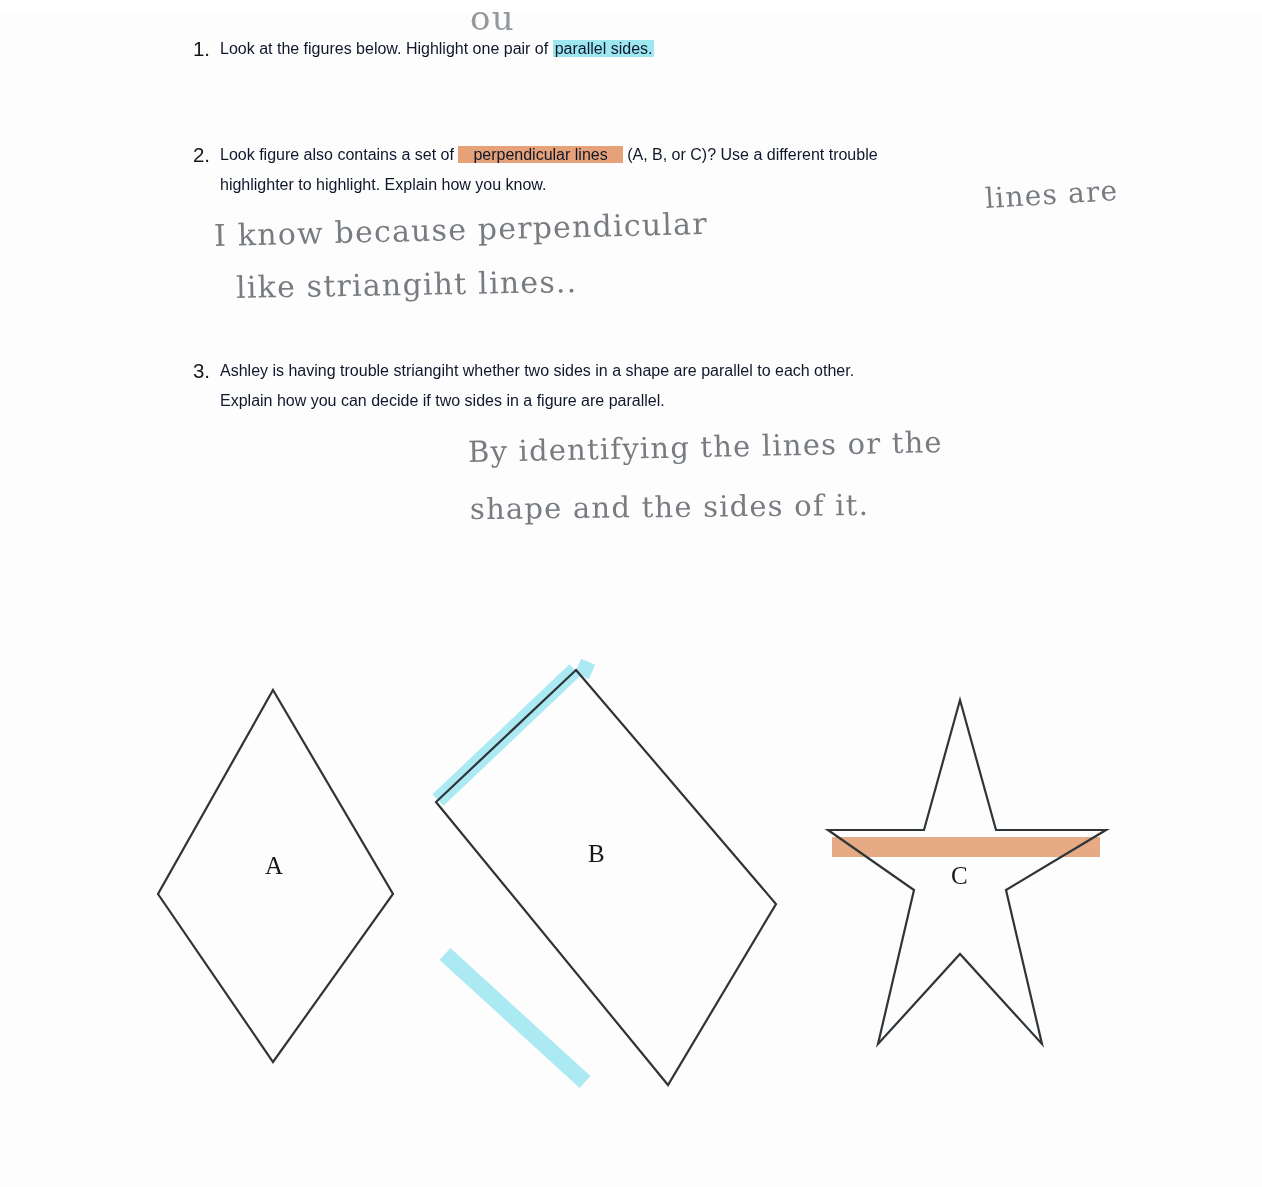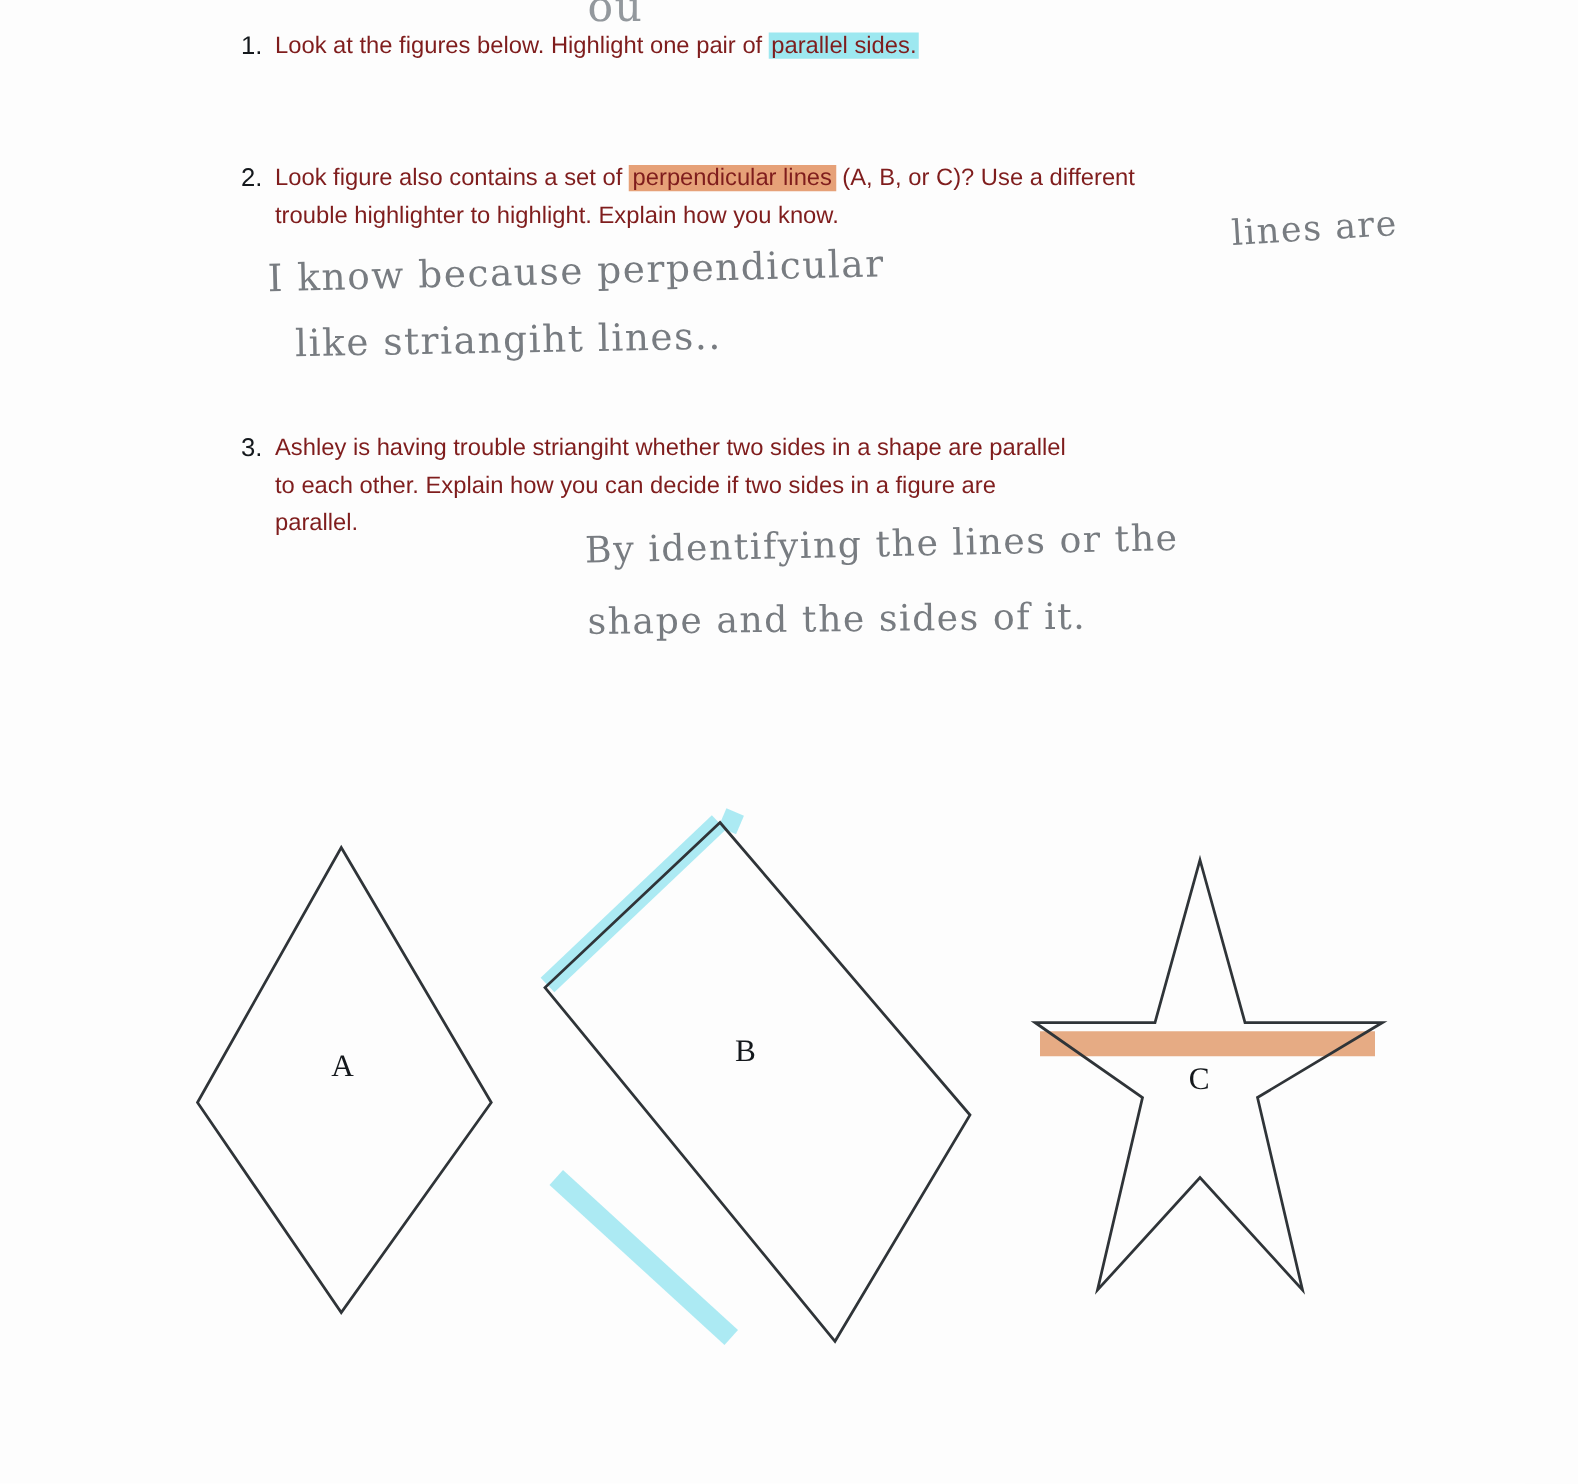--- a/index.html
+++ b/index.html
@@ -13,60 +13,61 @@
     position: relative;
     overflow: hidden;
     font-family: "Liberation Sans", sans-serif;
     color: #111418;
   }
 
   .page {
     position: absolute;
     inset: 0;
     background: #fdfdfd;
+    margin-top: 12px;
   }
 
   
   .question {
     position: absolute;
     display: flex;
     align-items: flex-start;
   }
   .q-num {
     font-size: 20.5px;
     line-height: 30px;
     width: 34px;
     flex: 0 0 34px;
     text-align: right;
     padding-right: 10px;
     color: #14181c;
   }
   .q-text {
-    font-size: 19px;
+    font-size: 16px;
     line-height: 30px;
-    color: #7f1d1d;
+    color: #0f172a;
     max-width: 700px;
   }
 
   #q1 { left: 176px; top: 22px; }
   #q2 { left: 176px; top: 128px; }
   #q3 { left: 176px; top: 344px; }
 
   #q3 .q-text { max-width: 640px; }
 
   
   .hl-cyan {
     background: #9de8f0;
     padding: 0 2px;
     box-decoration-break: clone;
     -webkit-box-decoration-break: clone;
   }
   .hl-orange {
     background: #e6a178;
-    padding: 0 3px;
+    padding: 0 15px;
     box-decoration-break: clone;
     -webkit-box-decoration-break: clone;
   }
 
   
   .handwriting {
     position: absolute;
     font-family: "DejaVu Serif", serif;
     color: #6d7277;
     letter-spacing: 1.2px;

